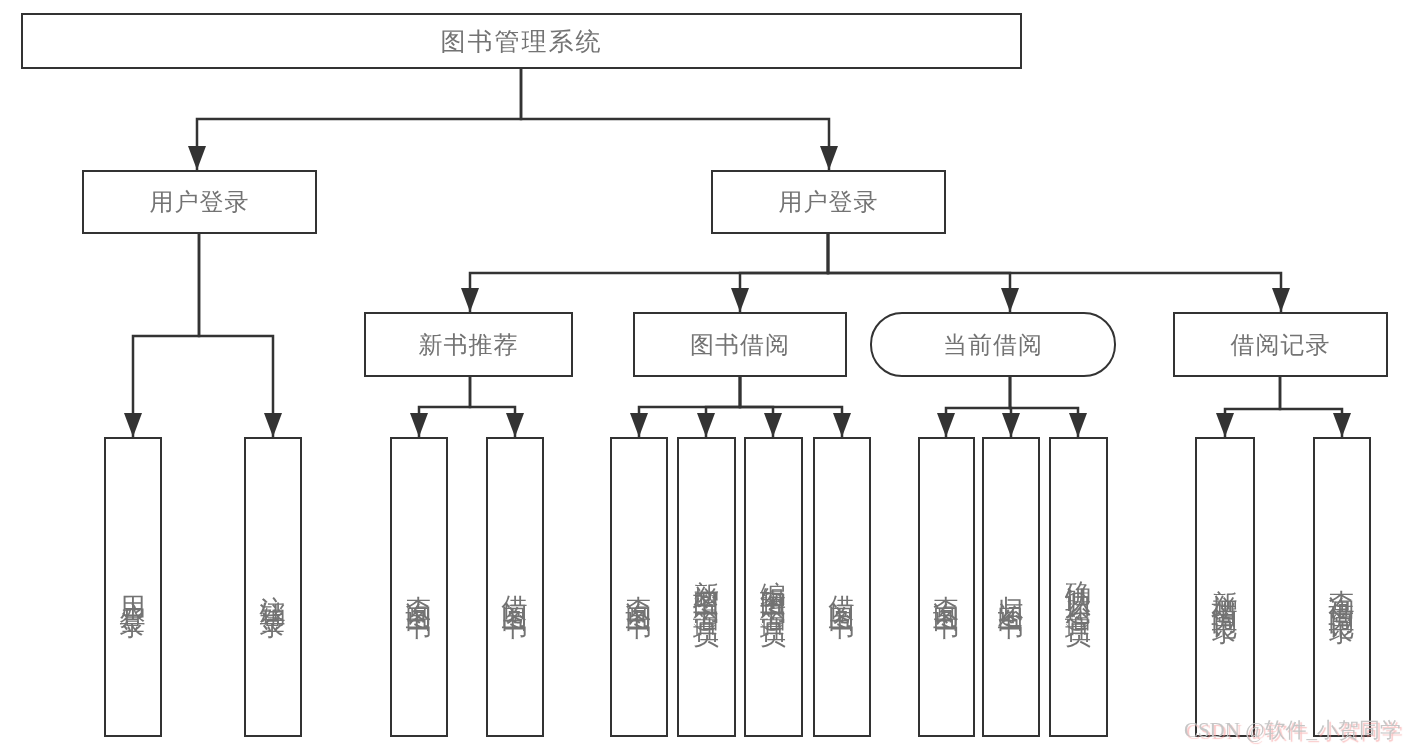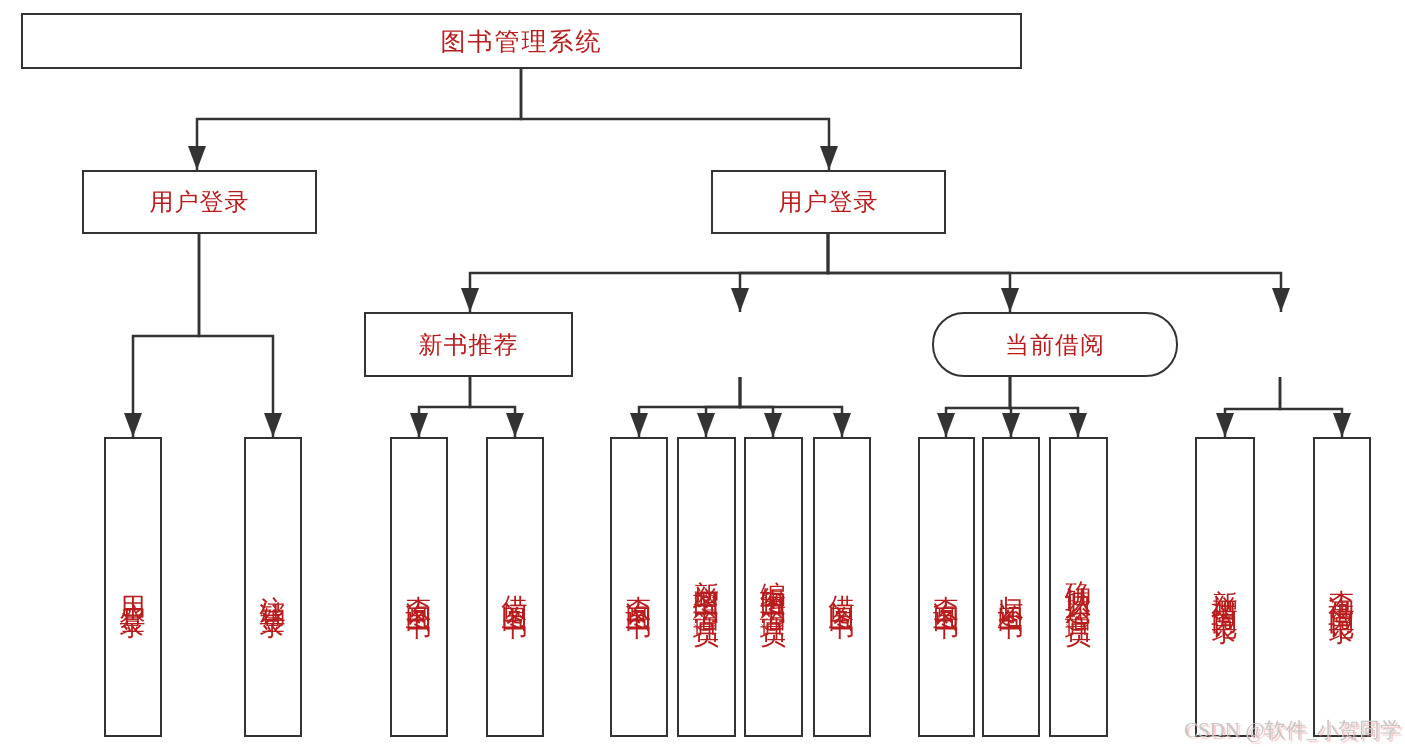--- a/index.html
+++ b/index.html
@@ -13,21 +13,21 @@
   }
   #diagram { position: absolute; inset: 0; }
   #edges { position: absolute; left: 0; top: 0; }
   #edges polyline { fill: none; stroke: #333333; stroke-width: 2.5; }
   #edges polygon  { fill: #333333; stroke: none; }
   .node {
     position: absolute;
     box-sizing: border-box;
     border: 2px solid #333333;
     background: #ffffff;
-    color: #b91c1c;
+    color: #737373;
     display: flex;
     align-items: center;
     justify-content: center;
     text-align: center;
   }
   .node-h { font-size: 24px; letter-spacing: 1px; }
   .node-root { font-size: 25px; letter-spacing: 2px; }
   .node-v {
     writing-mode: vertical-rl;
     text-orientation: mixed;
@@ -97,22 +97,28 @@
       </div>
       <div class="node node-h" style="left: 82px; top: 170px; width: 235px; height: 64px;">
         <span>用户登录</span>
       </div>
       <div class="node node-h" style="left: 711px; top: 170px; width: 235px; height: 64px;">
         <span>用户登录</span>
       </div>
       <div class="node node-h" style="left: 364px; top: 312px; width: 209px; height: 65px;">
         <span>新书推荐</span>
       </div>
-      <div class="node node-h" style="left: 932px; top: 312px; width: 246px; height: 65px; border-radius: 32px;">
+      <div class="node node-h" style="left: 633px; top: 312px; width: 214px; height: 65px;">
+        <span>图书借阅</span>
+      </div>
+      <div class="node node-h" style="left: 870px; top: 312px; width: 246px; height: 65px; border-radius: 32px;">
         <span>当前借阅</span>
+      </div>
+      <div class="node node-h" style="left: 1173px; top: 312px; width: 215px; height: 65px;">
+        <span>借阅记录</span>
       </div>
       <div class="node node-v" style="left: 104px; top: 437px; width: 58px; height: 300px;">
         <span>用户登录</span>
       </div>
       <div class="node node-v" style="left: 244px; top: 437px; width: 58px; height: 300px;">
         <span>注销登录</span>
       </div>
       <div class="node node-v" style="left: 390px; top: 437px; width: 58px; height: 300px;">
         <span>查询图书</span>
       </div>

